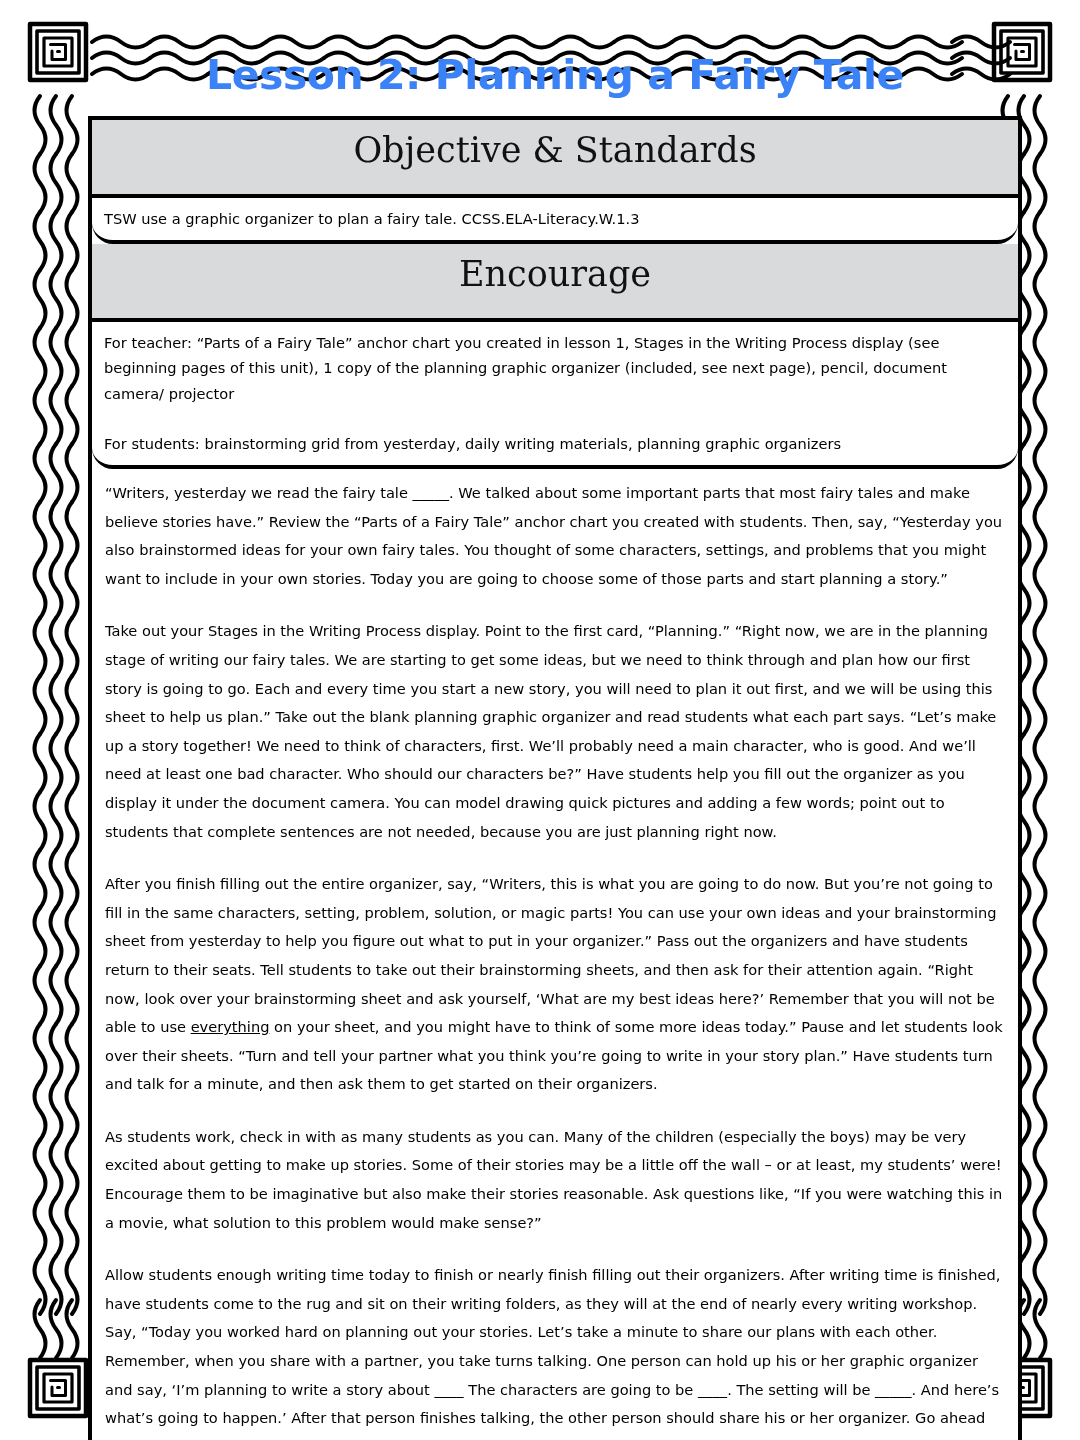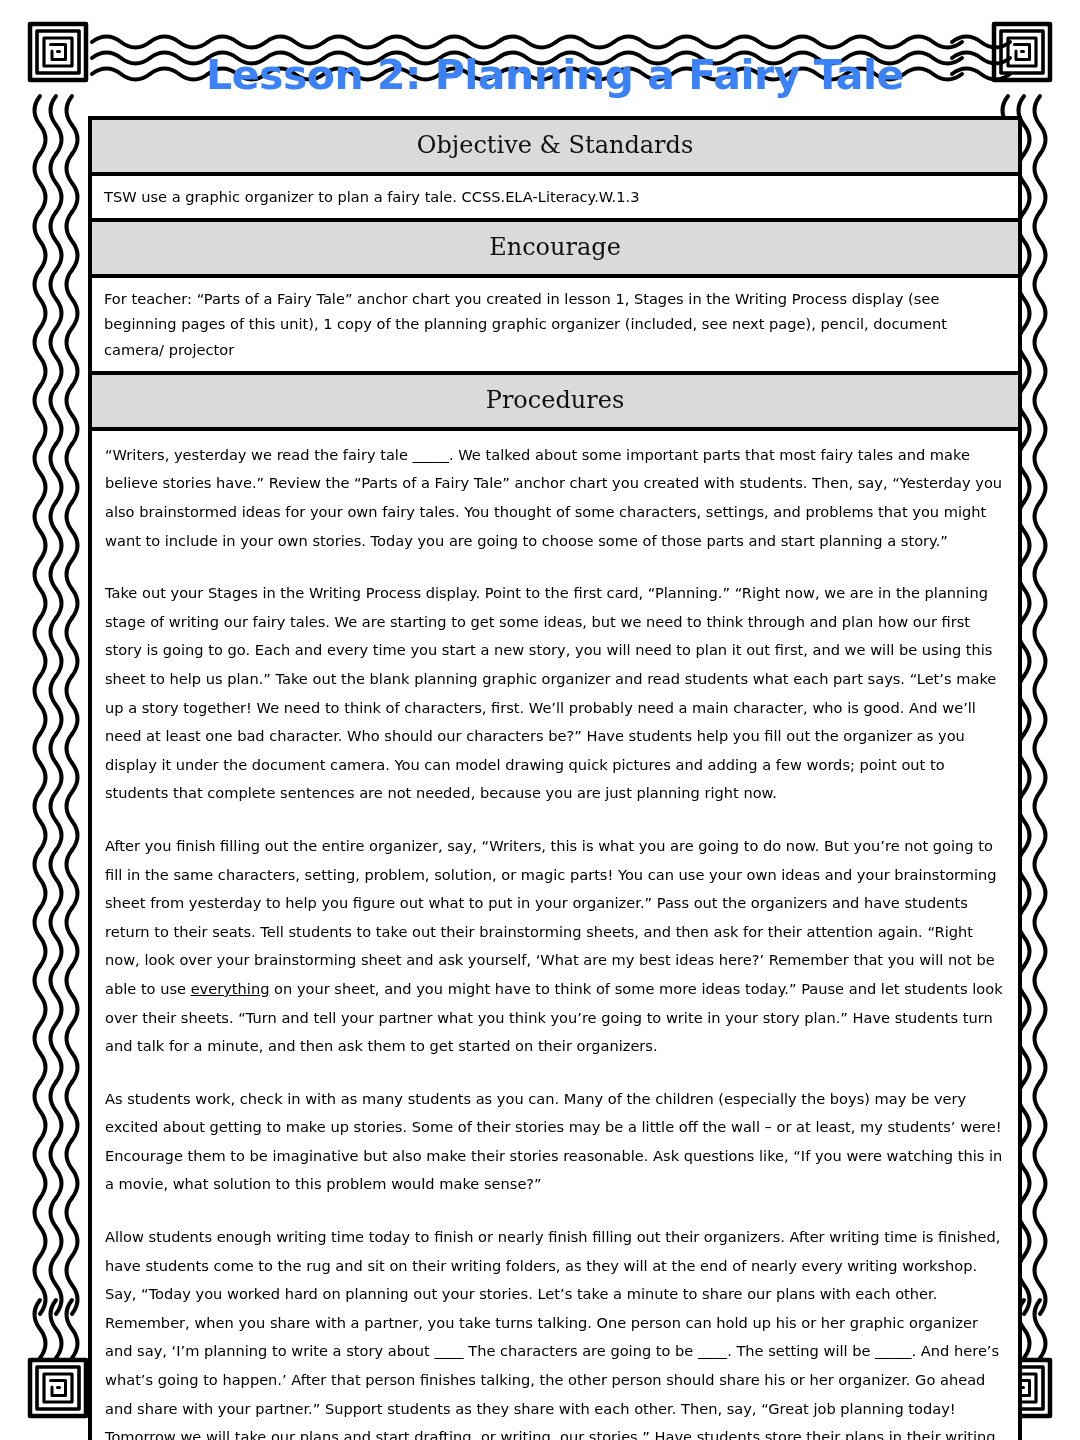--- a/index.html
+++ b/index.html
@@ -46,32 +46,33 @@
 
   .table {
     border: 4px solid #000;
     background: #fff;
   }
   .sec-head {
     background: #d8dadc;
     border-bottom: 4px solid #000;
     text-align: center;
     font-family: "DejaVu Serif", serif;
-    font-size: 24px;
+    font-size: 35px;
     line-height: 1.0;
-    padding: 13px 0 15px 0;
+    padding: 13px 0 26px 0;
     color: #111;
   }
   .sec-body {
     padding: 8px 16px 9px 12px;
     border-bottom: 4px solid #000;
     font-family: "DejaVu Sans", sans-serif;
     font-size: 14.6px;
     line-height: 25.2px;
     color: #000;
+    border-radius: 21px;
   }
   .sec-body p { margin: 0; }
   .sec-body p.gap { margin-top: 25px; }
 
   .proc-body {
     padding: 10px 13px 6px 13px;
     font-family: "DejaVu Sans", sans-serif;
     font-size: 14.6px;
     line-height: 28.6px;
     color: #000;
@@ -384,23 +385,23 @@
   <div class="table">
 
     <div class="sec-head">Objective &amp; Standards</div>
     <div class="sec-body">
       <p>TSW use a graphic organizer to plan a fairy tale.  CCSS.ELA-Literacy.W.1.3</p>
     </div>
 
     <div class="sec-head">Encourage</div>
     <div class="sec-body">
       <p>For teacher:  “Parts of a Fairy Tale” anchor chart you created in lesson 1, Stages in the Writing Process display (see beginning pages of this unit), 1 copy of the planning graphic organizer (included, see next page), pencil, document camera/ projector</p>
+      <p class="gap">For students:  brainstorming grid from yesterday, daily writing materials, planning graphic organizers</p>
     </div>
 
-    <div class="sec-head">Procedures</div>
     <div class="proc-body">
       <p>“Writers, yesterday we read the fairy tale _____.  We talked about some important parts that most fairy tales and make believe stories have.”  Review the “Parts of a Fairy Tale” anchor chart you created with students.  Then, say, “Yesterday you also brainstormed ideas for your own fairy tales.  You thought of some characters, settings, and problems that you might want to include in your own stories.  Today you are going to choose some of those parts and start planning a story.”</p>
       <p>Take out your Stages in the Writing Process display.  Point to the first card, “Planning.”  “Right now, we are in the planning stage of writing our fairy tales.  We are starting to get some ideas, but we need to think through and plan how our first story is going to go.  Each and every time you start a new story, you will need to plan it out first, and we will be using this sheet to help us plan.”  Take out the blank planning graphic organizer and read students what each part says.  “Let’s make up a story together!  We need to think of characters, first.  We’ll probably need a main character, who is good.  And we’ll need at least one bad character.  Who should our characters be?”  Have students help you fill out the organizer as you display it under the document camera.  You can model drawing quick pictures and adding a few words; point out to students that complete sentences are not needed, because you are just planning right now.</p>
       <p><span>After you finish filling out the entire organizer, say, “Writers, this is what you are going to do now.  But you’re not going to fill in the same characters, setting, problem, solution, or magic parts!  You can use your own ideas and your brainstorming sheet from yesterday to help you figure out what to put in your organizer.”  Pass out the organizers and have students return to their seats.  Tell students to take out their brainstorming sheets, and then ask for their attention again.  “Right now, look over your brainstorming sheet and ask yourself, ‘What are my best ideas here?’  Remember that you will not be able to use </span><span class="uline">everything</span><span> on your sheet, and you might have to think of some more ideas today.”  Pause and let students look over their sheets.  “Turn and tell your partner what you think you’re going to write in your story plan.”  Have students turn and talk for a minute, and then ask them to get started on their organizers.</span></p>
       <p>As students work, check in with as many students as you can.  Many of the children (especially the boys) may be very excited about getting to make up stories.  Some of their stories may be a little off the wall – or at least, my students’ were!  Encourage them to be imaginative but also make their stories reasonable.  Ask questions like, “If you were watching this in a movie, what solution to this problem would make sense?”</p>
       <p>Allow students enough writing time today to finish or nearly finish filling out their organizers.  After writing time is finished, have students come to the rug and sit on their writing folders, as they will at the end of nearly every writing workshop.  Say, “Today you worked hard on planning out your stories.  Let’s take a minute to share our plans with each other.  Remember, when you share with a partner, you take turns talking.  One person can hold up his or her graphic organizer and say, ‘I’m planning to write a story about ____ The characters are going to be ____.  The setting will be _____.  And here’s what’s going to happen.’  After that person finishes talking, the other person should share his or her organizer.  Go ahead and share with your partner.”  Support students as they share with each other.  Then, say, “Great job planning today!  Tomorrow we will take our plans and start drafting, or writing, our stories.”  Have students store their plans in their writing folder for tomorrow.</p>
 
     </div>
 
   </div>

